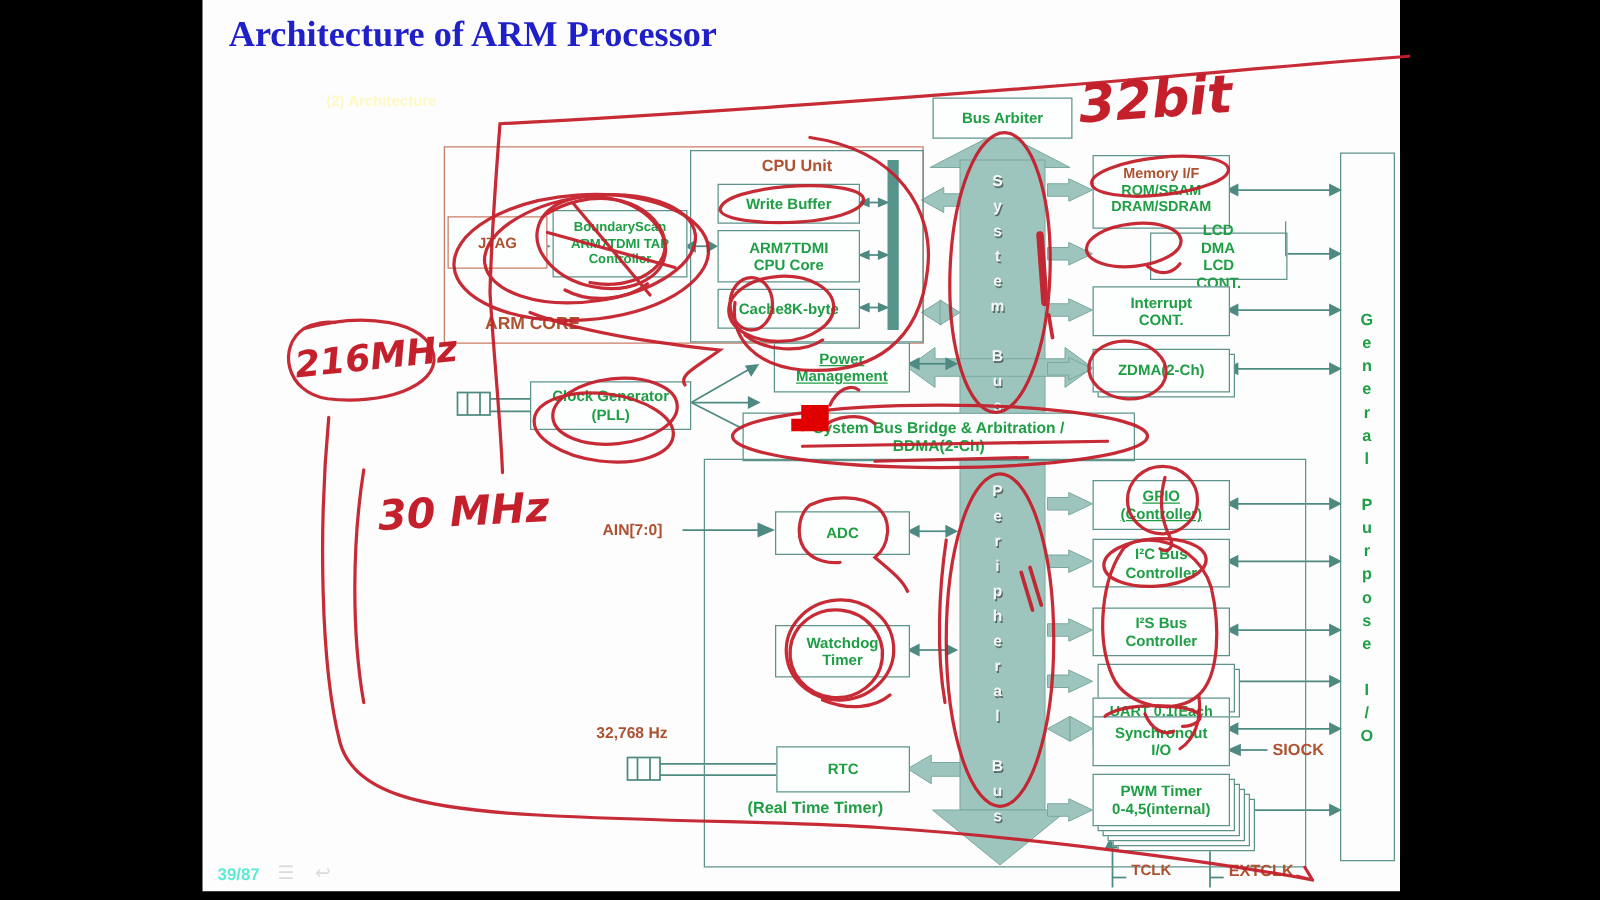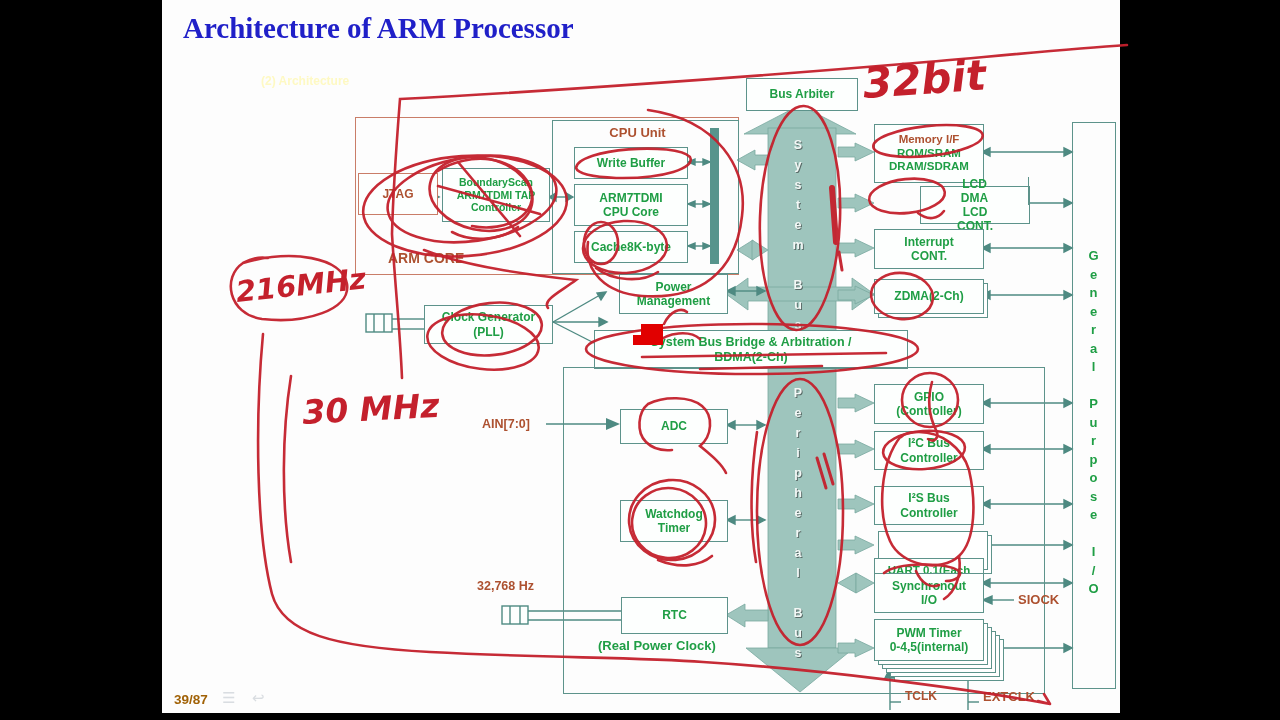--- a/index.html
+++ b/index.html
@@ -18,21 +18,21 @@
   .brown{color:#ad5130;}
   .greenlbl{position:absolute;color:#1f9e45;font-weight:bold;}
   .brownlbl{position:absolute;color:#ad5130;font-weight:bold;font-size:12.5px;}
   .shadowbox{position:absolute;border:1.4px solid #5d938b;background:#ffffff;}
   .vtext{position:absolute;writing-mode:vertical-rl;text-orientation:upright;
          font-weight:bold;white-space:pre;}
   .busv{color:#f3f8f6;font-size:12.5px;letter-spacing:6px;text-shadow:1px 1px 0 #5a6b68;}
   .gpiov{color:#1f9e45;font-size:13px;letter-spacing:3.5px;}
   svg{position:absolute;left:0;top:0;}
   #pen{pointer-events:none;}
-  .pg{position:absolute;left:174px;top:692px;color:#a16207;font-weight:bold;font-size:13.5px;}
+  .pg{position:absolute;left:174px;top:692px;color:#5eead4;font-weight:bold;font-size:13.5px;}
   .navicon{position:absolute;color:#d9dde1;font-size:15px;}
 </style>
 </head>
 <body>
 
 <div id="stage">
   <div id="slide" class="abs"></div>
 
   <svg id="buses" width="1280" height="720">
     <g fill="#9ec5bd" stroke="#78a89f" stroke-width="0.8">
@@ -208,21 +208,21 @@
   </div>
   <div class="box" style="left:874px;top:229px;width:108px;height:38px;">
     <span>Interrupt</span>
     <span>CONT.</span>
   </div>
   <div class="shadowbox" style="left:878px;top:283px;width:108px;height:33px;"></div>
   <div class="box" style="left:874px;top:279px;width:108px;height:33px;">
     <span>ZDMA(2-Ch)</span>
   </div>
 
-  <div class="box" style="left:619px;top:274px;width:107px;height:38px;">
+  <div class="box" style="left:619px;top:274px;width:107px;height:38px;text-decoration:underline;">
     <span>Power</span>
     <span>Management</span>
   </div>
   <div class="box" style="left:424px;top:305px;width:127px;height:37px;">
     <span>Clock Generator</span>
     <span>(PLL)</span>
   </div>
   <div class="box" style="left:594px;top:330px;width:312px;height:37px;font-size:12.5px;">
     <span>System Bus Bridge &amp; Arbitration /</span>
     <span>BDMA(2-Ch)</span>
@@ -239,23 +239,23 @@
     <span>Watchdog</span>
     <span>Timer</span>
   </div>
   <div class="box" style="left:620px;top:409px;width:106px;height:33px;">
     <span>ADC</span>
   </div>
   <div class="brownlbl" style="left:477px;top:579px;">32,768 Hz</div>
   <div class="box" style="left:621px;top:597px;width:105px;height:35px;">
     <span>RTC</span>
   </div>
-  <div class="greenlbl" style="left:598px;top:638px;font-size:13px;">(Real Power Clock)</div>
-
-  <div class="box" style="left:874px;top:384px;width:108px;height:38px;">
+  <div class="greenlbl" style="left:598px;top:638px;font-size:13px;">(Real Time Timer)</div>
+
+  <div class="box" style="left:874px;top:384px;width:108px;height:38px;text-decoration:underline;">
     <span>GPIO</span>
     <span>(Controller)</span>
   </div>
   <div class="box" style="left:874px;top:431px;width:108px;height:37px;">
     <span>I²C Bus</span>
     <span>Controller</span>
   </div>
   <div class="box" style="left:874px;top:486px;width:108px;height:37px;">
     <span>I²S Bus</span>
     <span>Controller</span>

